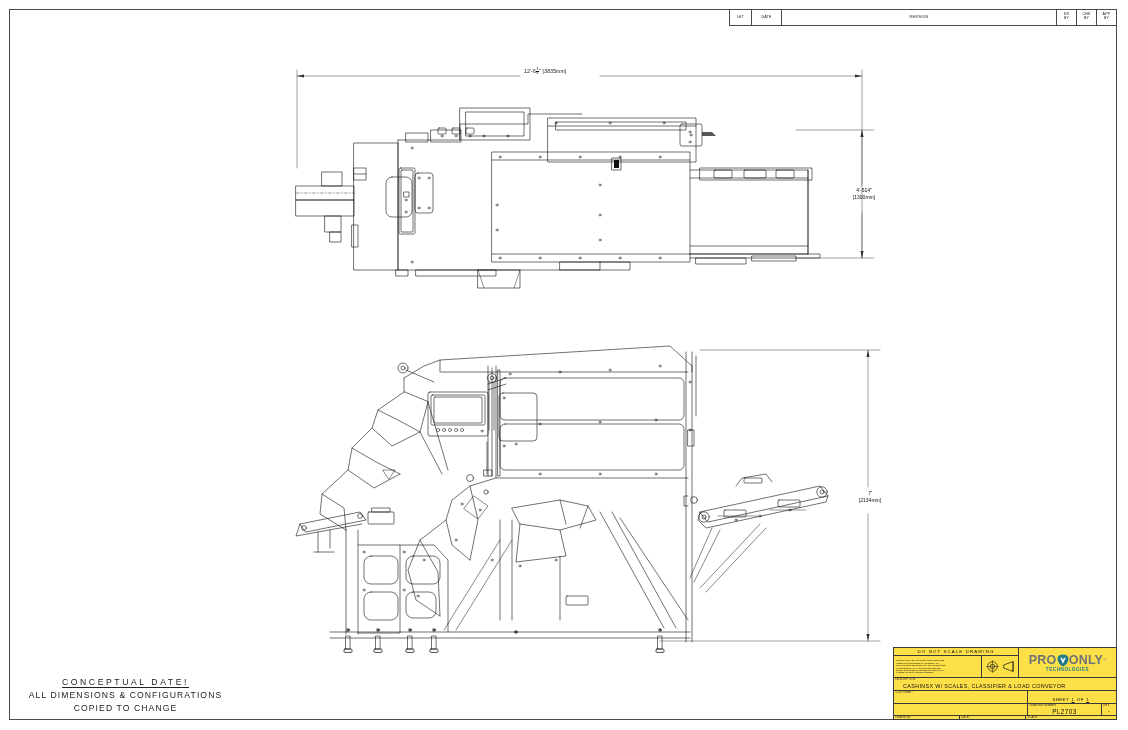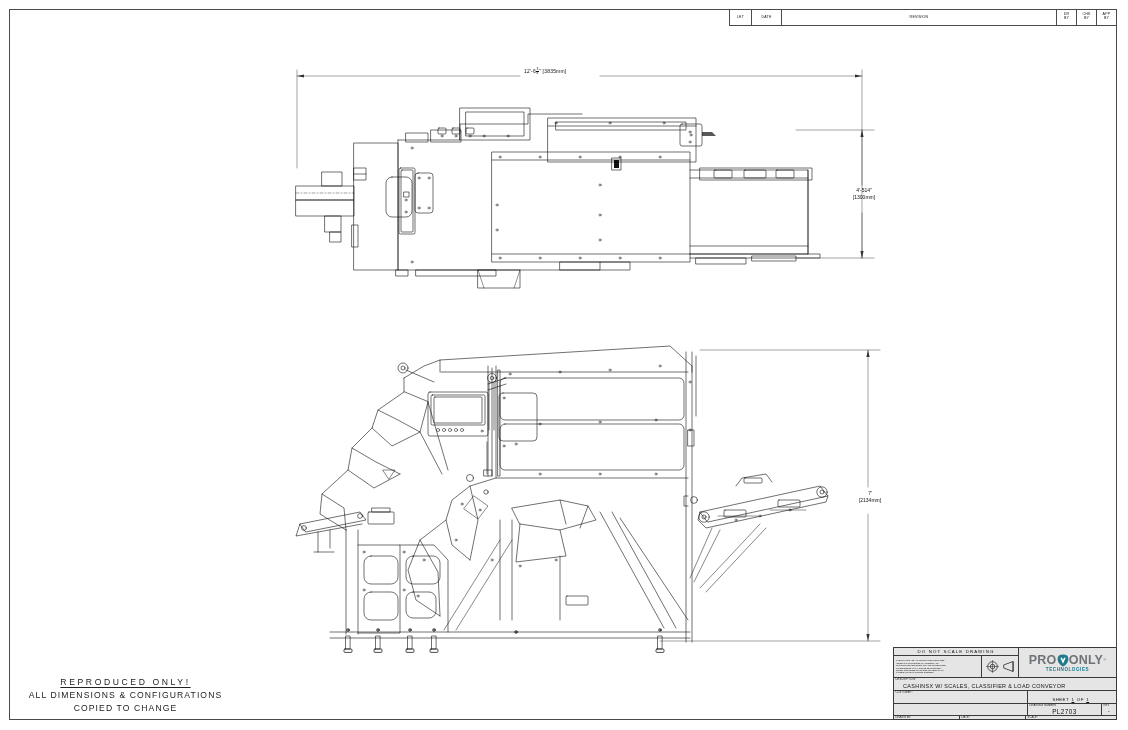--- a/index.html
+++ b/index.html
@@ -39,21 +39,21 @@
   .dimstack{position:absolute;font-size:5px;color:#111;text-align:center;line-height:1.35;white-space:nowrap;}
   
   #note{
     position:absolute;left:18px;top:676px;width:215px;
     text-align:center;font-size:8.6px;letter-spacing:1.1px;line-height:1.5;color:#222;
   }
   #note .hdr{letter-spacing:2.6px;text-decoration:underline;text-underline-offset:2px;}
   
   #title-block{
     position:absolute;left:893px;top:647px;width:224px;height:73px;
-    box-sizing:border-box;border:1px solid #3a3a3a;background:#e5e5e5;
+    box-sizing:border-box;border:1px solid #3a3a3a;background:#fde047;
     display:flex;flex-direction:column;font-size:4px;color:#111;
   }
   .tb-row{display:flex;width:100%;box-sizing:border-box;}
   .tb-cell{box-sizing:border-box;position:relative;overflow:hidden;}
   .lbl{font-size:2.7px;letter-spacing:.1px;color:#222;line-height:1;
        position:absolute;left:1.5px;top:1px;white-space:nowrap;}
   .val{font-size:5.2px;color:#111;letter-spacing:.3px;white-space:nowrap;}
   
   #tb-r1{height:30px;border-bottom:1px solid #3a3a3a;}
   #tb-left1{width:125px;border-right:1px solid #3a3a3a;display:flex;flex-direction:column;}
@@ -451,21 +451,21 @@
     <div><span>4'-5</span><span class="fr"><span class="n">1</span><span class="d">4</span></span><span>"</span></div>
     <div>[1300mm]</div>
   </div>
 
   <div class="dimstack" style="left:842px;top:490px;width:56px;">
     <div>7'</div>
     <div>[2134mm]</div>
   </div>
 
   <div id="note">
-    <div class="hdr">REPRODUCED ONLY!</div>
+    <div class="hdr">CONCEPTUAL DATE!</div>
     <div>ALL DIMENSIONS &amp; CONFIGURATIONS</div>
     <div>COPIED TO CHANGE</div>
   </div>
 
   <div id="title-block">
 
     <div class="tb-row" id="tb-r1">
       <div class="tb-cell" id="tb-left1">
         <div id="dns">DO NOT SCALE DRAWING</div>
         <div id="prop-wrap">

